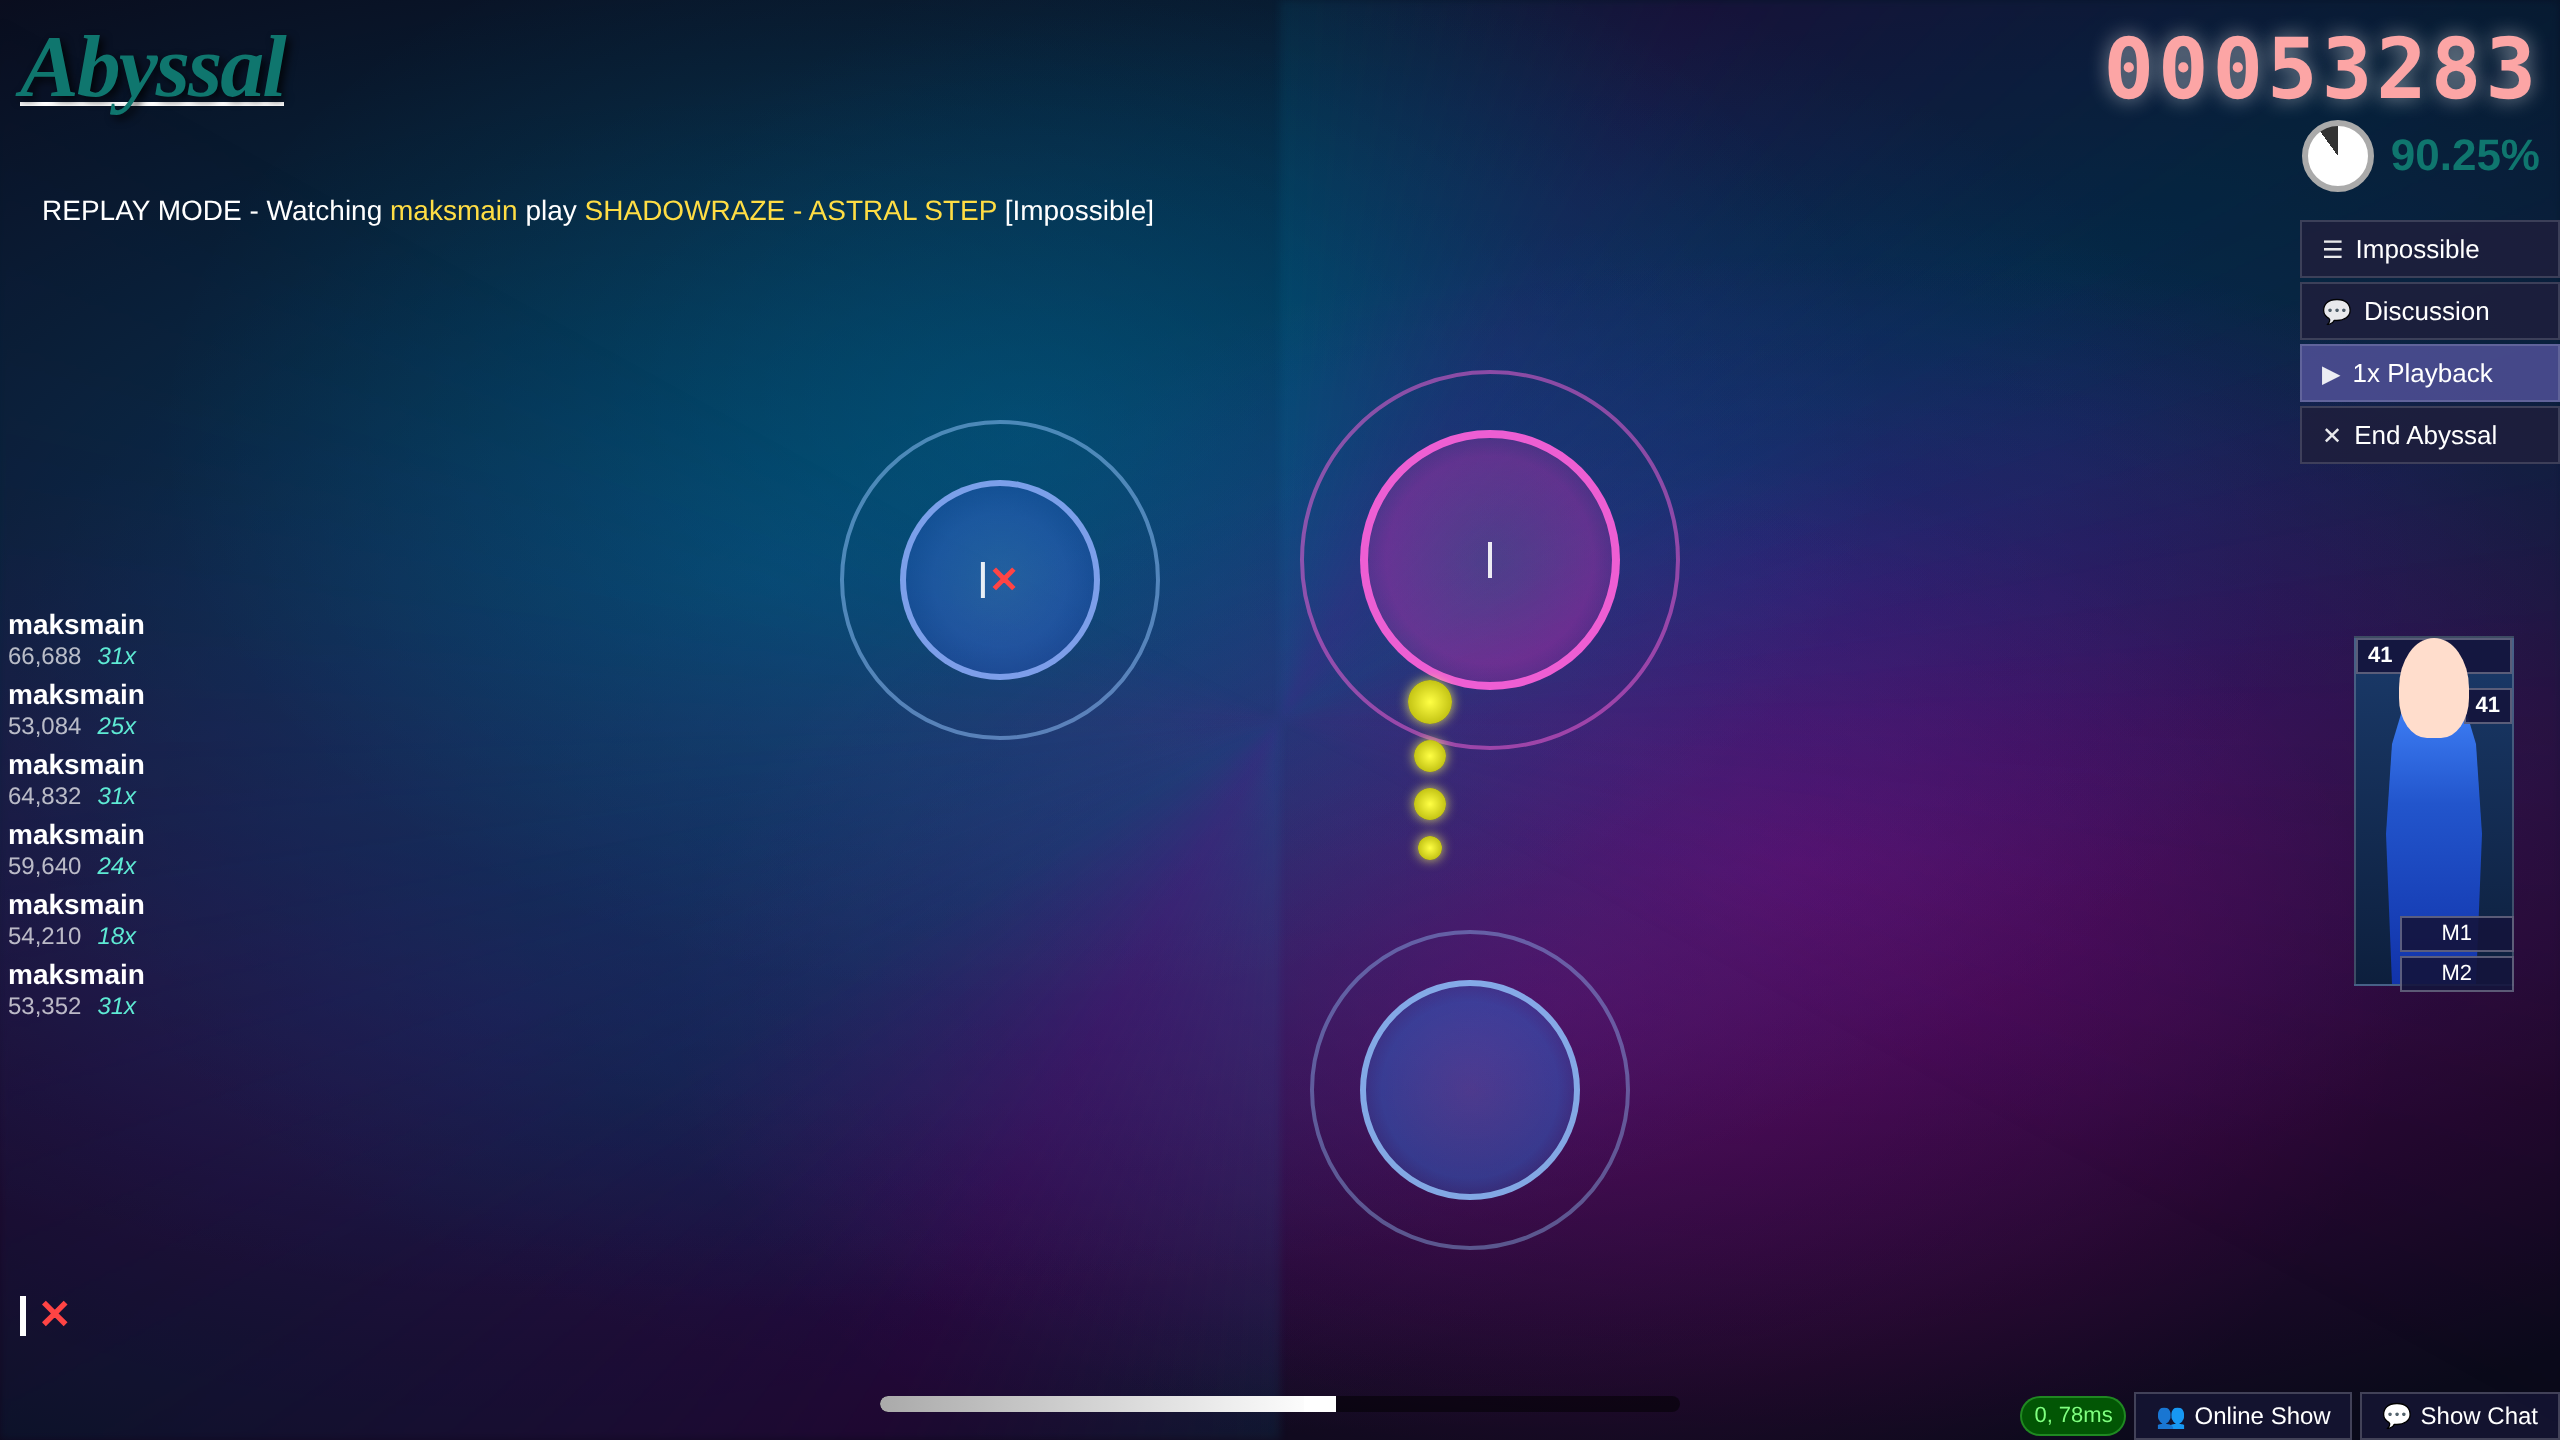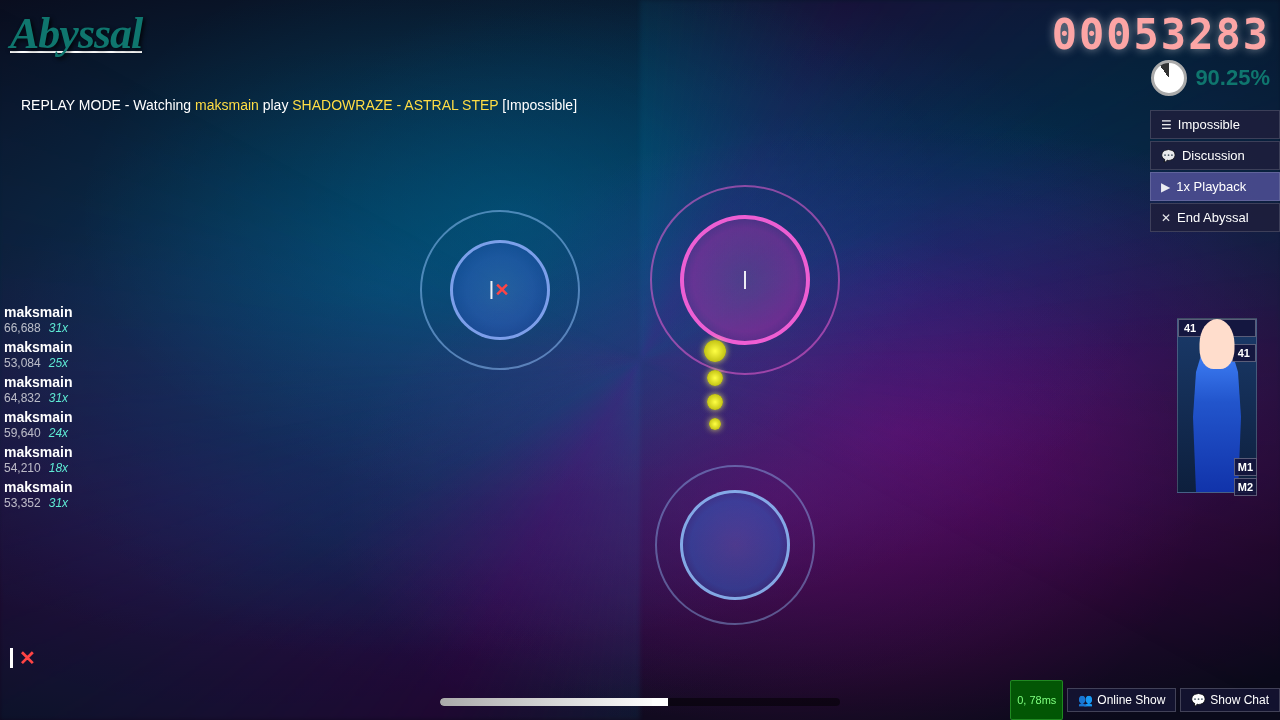--- a/index.html
+++ b/index.html
@@ -395,23 +395,23 @@
       gap: 4px;
       cursor: pointer;
       height: 24px;
     }
 
     #latency-badge {
       background: rgba(0,100,0,0.85);
       color: #7fff7f;
       font-size: 11px;
       padding: 3px 6px;
-      border-radius: 2px;
+      border-radius: 12px;
       border: 1px solid rgba(100,255,100,0.3);
-      height: 40px;
+      height: 20px;
       display: flex;
       align-items: center;
     }
 
     
     #character-portrait {
       position: absolute;
       right: 23px;
       top: 290px;
       width: 80px;
@@ -456,22 +456,22 @@
       border-radius: 50% 50% 40% 40%;
     }
 
     .portrait-badge {
       position: absolute;
       right: 0;
       background: rgba(20,20,60,0.9);
       border: 1px solid rgba(255,255,255,0.3);
       color: #fff;
       font-size: 11px;
-      padding: 2px 3px;
-      font-weight: bold;
+      padding: 2px 20px;
+      font-weight: normal;
     }
 
     #badge-m1 {
       top: 140px;
     }
 
     #badge-m2 {
       top: 160px;
     }
 

